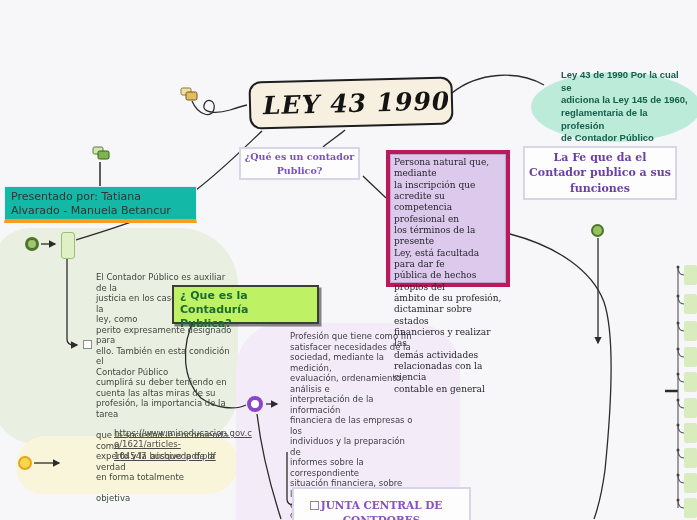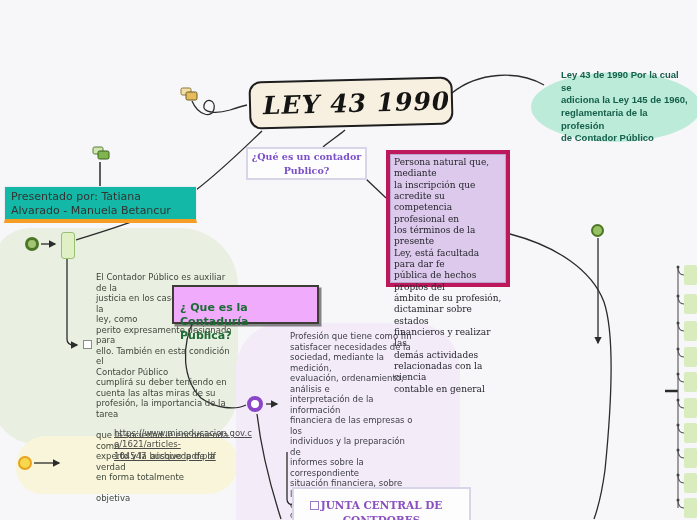--- a/index.html
+++ b/index.html
@@ -27,43 +27,43 @@
   
   #teal-ellipse{left:531px;top:72px;width:170px;height:70px;background:#bcebd9;
                 border-radius:50%;z-index:2;display:flex;align-items:center;
                 padding:0 10px 0 30px;box-sizing:border-box;}
   #teal-ellipse .t{font-family:Liberation Sans, sans-serif;font-size:9.5px;font-weight:600;
                    color:#14604b;line-height:1.32;}
   
   .wnode{background:#fdfdfe;border:2px solid #d9d5e9;z-index:3;display:flex;
          align-items:center;justify-content:center;text-align:center;box-sizing:border-box;
          font-family:"DejaVu Serif",serif;font-weight:bold;}
-  #node-que-contador{left:246px;top:147px;width:121px;height:33px;
+  #node-que-contador{left:239px;top:147px;width:121px;height:33px;
                      font-size:9.5px;color:#7a4fc8;line-height:1.45;}
   #node-la-fe{left:523px;top:146px;width:154px;height:54px;
               font-size:11px;color:#6b3fa8;line-height:1.4;}
   #node-principios{left:533px;top:353px;width:133px;height:76px;
                    font-size:16.5px;color:#7a3fb5;line-height:1.3;}
   #node-junta{left:292px;top:487px;width:179px;height:44px;font-size:10.5px;
               color:#8a50c0;line-height:1.45;align-items:flex-start;padding-top:9px;}
   
   #node-presentado{left:4px;top:186px;width:193px;height:37px;background:#14b8a6;
                    border:1px solid #ececf2;border-bottom:4px solid #f59d25;z-index:3;
                    padding:3px 6px;box-sizing:border-box;font-size:11px;color:#333;
                    line-height:1.3;}
   
   #box-def-contador{left:386px;top:150px;width:124px;height:137px;background:#dcc9eb;
                     border:4px solid #be185d;box-shadow:0 0 0 1px #b9a6cc inset;z-index:3;
                     padding:3px 4px;box-sizing:border-box;
                     font-family:"DejaVu Serif",serif;font-size:9px;color:#26262e;
                     line-height:1.26;}
   
-  #box-contaduria{left:172px;top:285px;width:147px;height:39px;background:#f0abfc;
+  #box-contaduria{left:172px;top:285px;width:147px;height:39px;background:#bef264;
                   border:2px solid #3d3d35;box-shadow:2.5px 2.5px 0 rgba(40,40,40,.55);
-                  z-index:3;padding:14px 6px;box-sizing:border-box;
+                  z-index:3;padding:2px 6px;box-sizing:border-box;
                   font-weight:bold;font-size:11px;color:#1d6b35;line-height:1.25;}
   
   .txtblock{z-index:2;font-size:8.5px;line-height:1.24;}
   #txt-auxiliar{left:96px;top:272px;width:142px;color:#41483d;}
   #txt-profesion{left:290px;top:331px;width:126px;color:#3e3e48;}
   #link-node{left:66px;top:428px;width:162px;color:#4a4a4a;text-decoration:underline;
              z-index:2;font-size:8.5px;line-height:1.35;cursor:pointer;margin-left:48px;}
   
   .ring{position:absolute;border-radius:50%;box-sizing:border-box;z-index:2;}
   #ring-green{left:25px;top:237px;width:14px;height:14px;border:3px solid #4c7526;background:#a2c573;}
@@ -177,20 +177,23 @@
 reglamentaria de la profesión
 de Contador Público</div>
   </div>
 
   <div class="abs" id="node-presentado">
     <span>Presentado por: Tatiana Alvarado - Manuela Betancur</span>
   </div>
 
   <div class="abs wnode pre" id="node-que-contador">¿Qué es un contador
 Publico?</div>
+  <div class="abs wnode pre" id="node-la-fe">La Fe que da el
+Contador publico a sus
+funciones</div>
   <div class="abs wnode pre" id="node-junta">JUNTA CENTRAL DE
 CONTDORES</div>
 
   <div class="abs pre" id="box-def-contador">Persona natural que, mediante
 la inscripción que acredite su
 competencia profesional en
 los términos de la presente
 Ley, está facultada para dar  fe
 pública de hechos propios del
 ámbito de su profesión,

